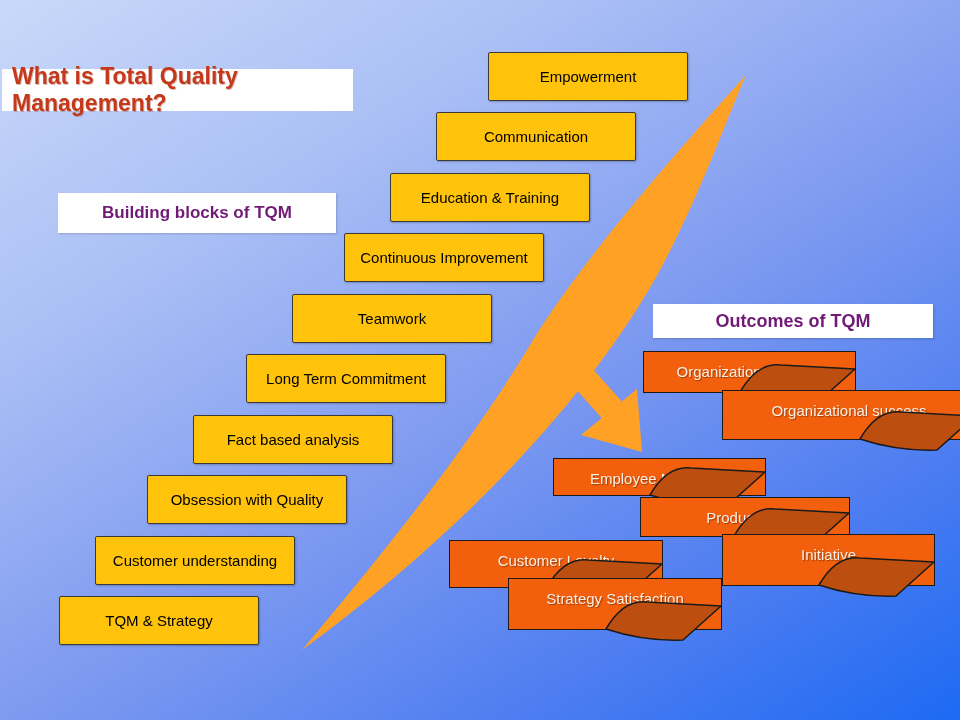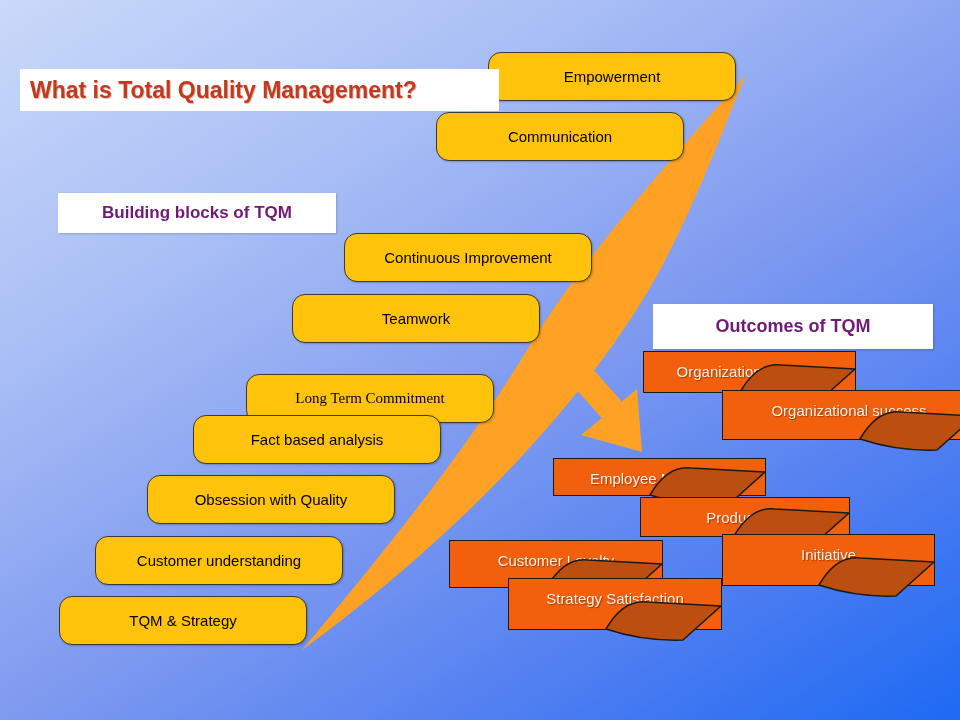--- a/index.html
+++ b/index.html
@@ -12,23 +12,23 @@
   .titlebar{
     background:#ffffff;display:flex;align-items:center;padding-left:10px;
     font-weight:bold;font-size:23px;color:#c4391b;
     text-shadow:1px 1px 0 rgba(130,30,10,.30);
   }
   .sectionbar{
     background:#ffffff;display:flex;align-items:center;justify-content:center;
     font-weight:bold;color:#701a75;box-shadow:1px 1px 2px rgba(0,0,0,.18);
   }
   .block{
-    background:#ffc30b;border:1.6px solid #3a3a3a;border-radius:13px;
+    background:#ffc30b;border:1.6px solid #3a3a3a;border-radius:2px;
     display:flex;align-items:center;justify-content:center;
-    font-size:15px;color:#000;width:248px;height:49px;
+    font-size:15px;color:#000;width:200px;height:49px;
     box-shadow:1px 1px 2px rgba(0,0,0,.22);
   }
   .outcome{
     background:#f25f0d;border:1.6px solid #1a1a1a;
     display:flex;align-items:flex-start;justify-content:center;padding-top:11px;
     font-size:15px;color:#fcefe3;text-shadow:1px 1px 1px rgba(60,20,0,.45);
   }
   .fold{position:absolute;right:-2px;bottom:-13px;width:120px;height:46px;overflow:visible;pointer-events:none;}
   svg{display:block;}
 </style>
@@ -39,31 +39,32 @@
 
   <svg class="abs" style="left:0;top:0;" width="960" height="720" viewBox="0 0 960 720">
     <path d="M302,650 C390,545 470,445 530,345 C575,270 660,170 746,75
              C722,130 700,195 660,270 C600,380 480,520 302,650 Z" fill="#ffa125"></path>
     <path d="M542,332 L612,410" stroke="#ffa125" stroke-width="26" fill="none"></path>
     <polygon points="642,452 637,389 581,435" fill="#ffa125"></polygon>
   </svg>
 
   <div class="abs block" style="left:488px;top:52px;">Empowerment</div>
   <div class="abs block" style="left:436px;top:112px;">Communication</div>
+  <div class="abs block" style="left:390px;top:173px;">Education &amp; Training</div>
   <div class="abs block" style="left:344px;top:233px;">Continuous Improvement</div>
   <div class="abs block" style="left:292px;top:294px;">Teamwork</div>
-  <div class="abs block" style="left:246px;top:374px;font-family:Liberation Serif, serif;">Long Term Commitment</div>
+  <div class="abs block" style="left:246px;top:354px;">Long Term Commitment</div>
   <div class="abs block" style="left:193px;top:415px;">Fact based analysis</div>
   <div class="abs block" style="left:147px;top:475px;">Obsession with Quality</div>
   <div class="abs block" style="left:95px;top:536px;">Customer understanding</div>
   <div class="abs block" style="left:59px;top:596px;">TQM &amp; Strategy</div>
 
-  <div class="abs titlebar" style="left:20px;top:69px;width:479px;height:42px;">What is Total Quality Management?</div>
+  <div class="abs titlebar" style="left:2px;top:69px;width:351px;height:42px;">What is Total Quality Management?</div>
   <div class="abs sectionbar" style="left:58px;top:193px;width:278px;height:40px;font-size:17px;">Building blocks of TQM</div>
-  <div class="abs sectionbar" style="left:653px;top:304px;width:280px;height:45px;font-size:18px;">Outcomes of TQM</div>
+  <div class="abs sectionbar" style="left:653px;top:304px;width:280px;height:34px;font-size:18px;">Outcomes of TQM</div>
 
   <div class="abs outcome" style="left:643px;top:351px;width:213px;height:42px;">
     <span>Organizational growth</span>
     <svg class="fold" viewBox="0 0 120 46">
       <path d="M3,33 C14,14 28,4 44,6 L118,10 L80,44 C52,45 24,40 3,33 Z" fill="#bc4e10" stroke="#1a1a1a" stroke-width="1.5" stroke-linejoin="round"></path>
     </svg>
   </div>
 
   <div class="abs outcome" style="left:722px;top:390px;width:254px;height:50px;">
     <span>Organizational success</span>

